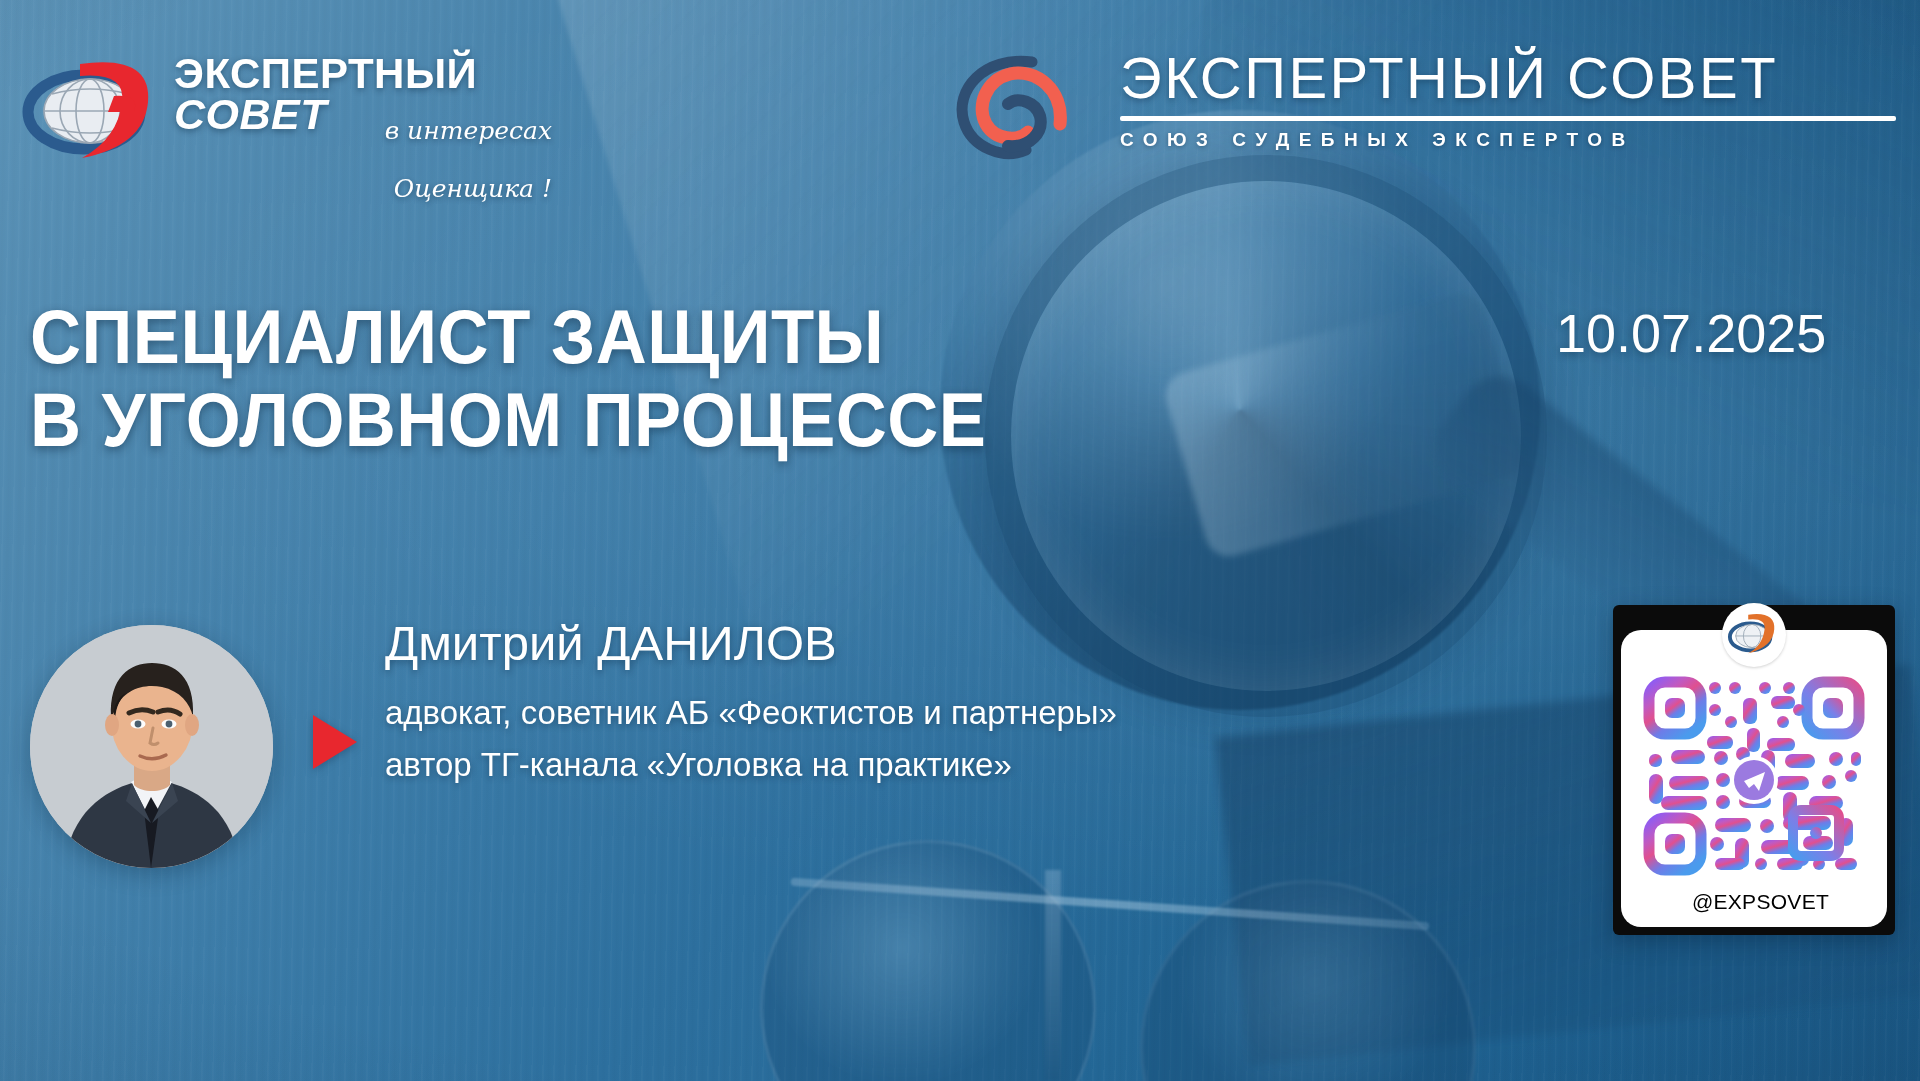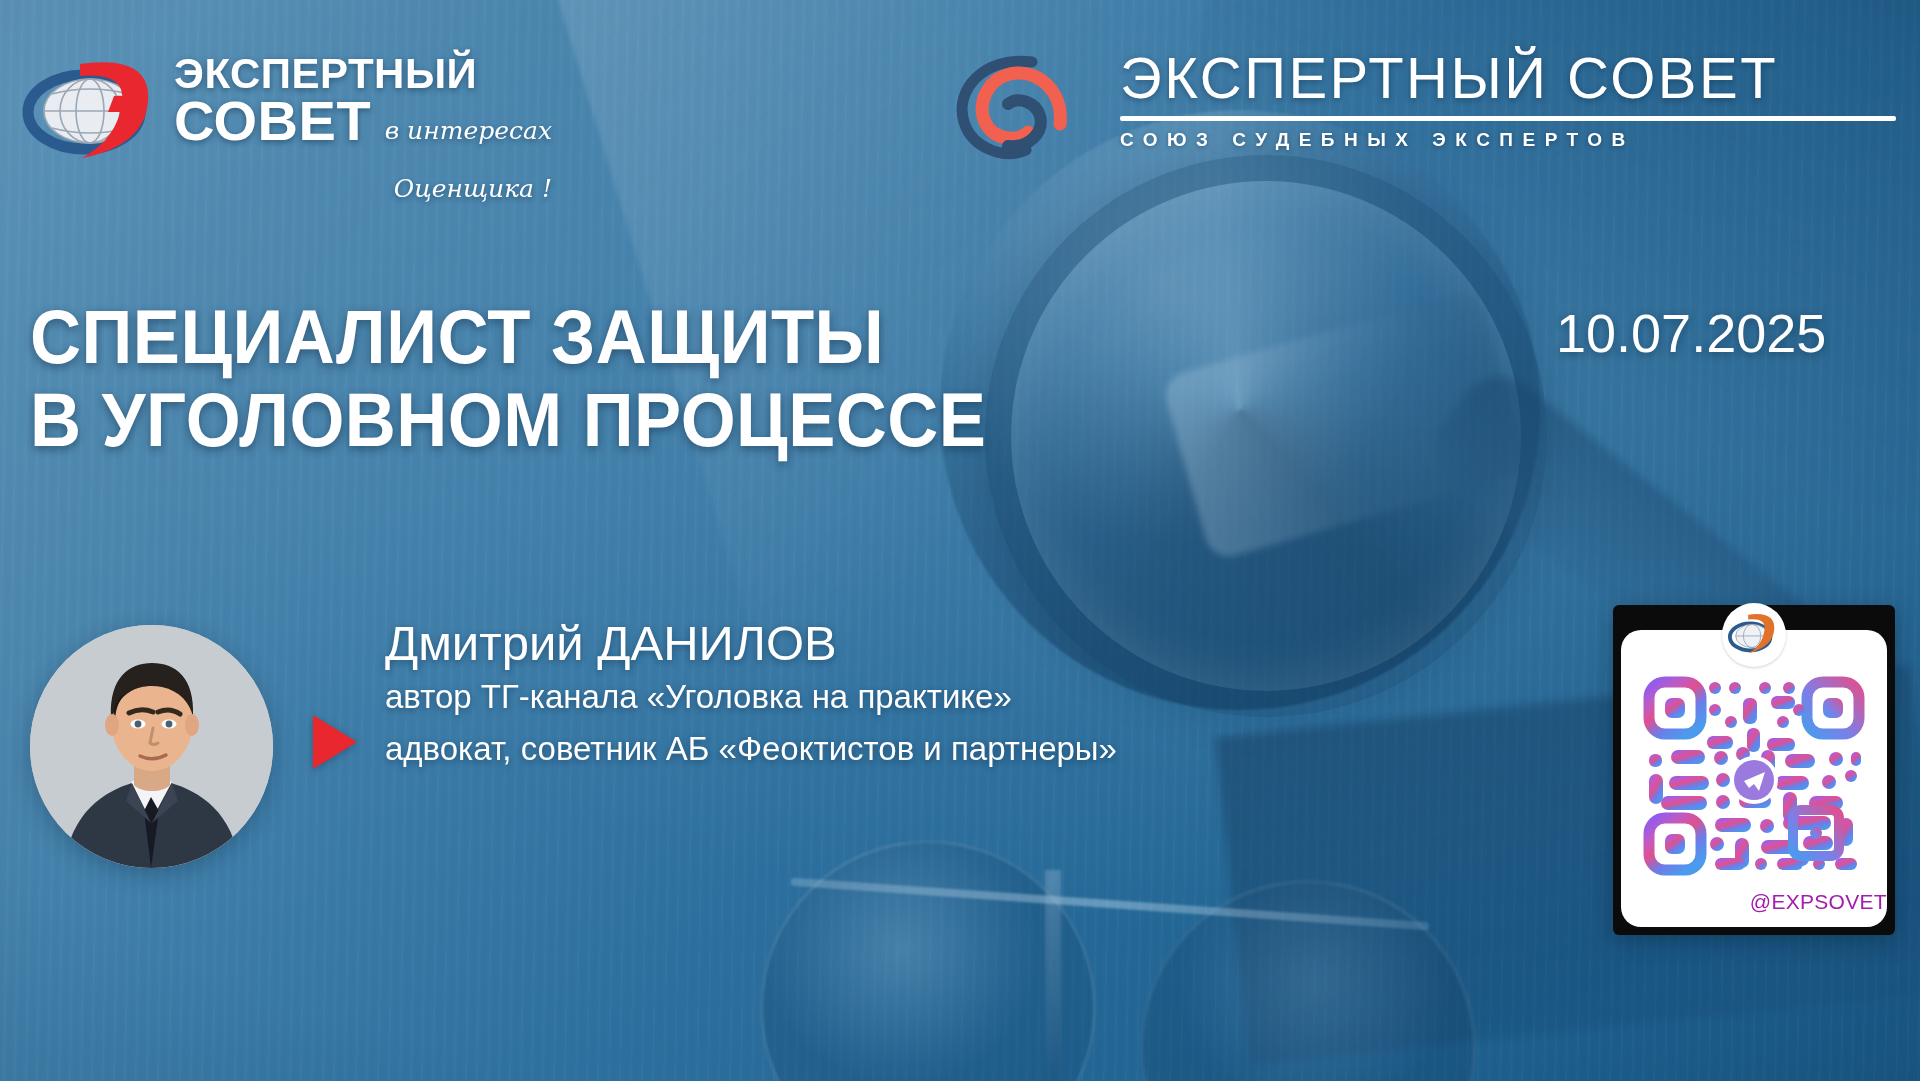--- a/index.html
+++ b/index.html
@@ -93,21 +93,21 @@
   
   .logo-left{position:absolute;left:22px;top:36px;width:520px;height:170px;}
   .logo-left .mark{position:absolute;left:0;top:14px;width:150px;height:118px;}
   .logo-left .words{position:absolute;left:152px;top:18px;}
   .brand-line1,.brand-line2{
     color:#ffffff;font-weight:bold;letter-spacing:.5px;line-height:.96;
     text-shadow:0 2px 6px rgba(5,30,55,.45);
     font-family:"Liberation Sans","DejaVu Sans",sans-serif;
   }
   .brand-line1{font-size:42px;}
-  .brand-line2{font-size:56px;}
+  .brand-line2{font-size:43px;font-style:italic;}
   .tagline{
     position:absolute;left:330px;top:78px;width:200px;
     color:#ffffff;font-family:"DejaVu Serif","Liberation Serif",serif;
     font-style:italic;font-size:25px;line-height:1.35;text-align:right;
     text-shadow:0 2px 5px rgba(5,30,55,.45);
   }
   .tagline .l2{display:block;margin-top:24px;}
 
   
   .logo-right{position:absolute;left:948px;top:46px;width:950px;height:120px;}
@@ -147,21 +147,21 @@
     overflow:hidden;background:#c6ccd2;box-shadow:0 6px 22px rgba(4,28,52,.28);
   }
   .avatar svg{display:block;width:243px;height:243px;}
   .play-triangle{
     position:absolute;left:283px;top:95px;width:0;height:0;
     border-left:44px solid #e8272e;border-top:27px solid transparent;border-bottom:27px solid transparent;
     filter:drop-shadow(0 2px 4px rgba(4,28,52,.3));
   }
   .speaker-text{position:absolute;left:355px;top:-3px;width:1010px;color:#ffffff;}
   .speaker-name{
-    font-size:49px;line-height:1.1;
+    font-size:49px;line-height:1.1;margin-bottom:16px;
     text-shadow:0 2px 7px rgba(4,28,52,.42);white-space:nowrap;
   }
   .speaker-role{
     font-size:33px;line-height:1.58;text-shadow:0 2px 6px rgba(4,28,52,.42);white-space:nowrap;
   }
 
   
   .qr-wrap{
     position:absolute;left:1613px;top:605px;width:282px;height:330px;
     background:#0b0b0b;border-radius:6px;
@@ -171,22 +171,22 @@
     position:absolute;left:8px;top:25px;width:266px;height:297px;
     background:#ffffff;border-radius:20px;overflow:visible;
   }
   .qr-badge{
     position:absolute;left:50%;top:-27px;margin-left:-32px;width:64px;height:64px;
     border-radius:50%;background:#fff;box-shadow:0 1px 3px rgba(0,0,0,.18);
     display:flex;align-items:center;justify-content:center;
   }
   .qr-matrix{position:absolute;left:22px;top:46px;width:222px;height:200px;}
   .qr-handle{
-    position:absolute;left:0;right:0;bottom:13px;text-align:right;
-    color:#a21caf;font-size:21px;letter-spacing:.3px;padding-left:13px;
+    position:absolute;left:0;right:0;bottom:13px;text-align:center;
+    color:#000000;font-size:21px;letter-spacing:.3px;padding-left:13px;
   }
 </style>
 </head>
 <body>
 
 <div id="poster">
 
   <div class="bg-layer">
     <div class="wood-grain"></div>
     <div class="sheen-a"></div>
@@ -286,22 +286,22 @@
         <ellipse cx="82" cy="100" rx="7" ry="11" fill="#e0a682"></ellipse>
         <ellipse cx="162" cy="100" rx="7" ry="11" fill="#e0a682"></ellipse>
 
         <path d="M102 158 L121 198 L96 176 Z" fill="#3a4452"></path>
         <path d="M142 158 L122 198 L148 176 Z" fill="#3a4452"></path>
       </svg>
     </div>
     <div class="play-triangle"></div>
     <div class="speaker-text">
       <div class="speaker-name">Дмитрий ДАНИЛОВ</div>
+      <div class="speaker-role">адвокат, советник АБ «Феоктистов и партнеры»</div>
       <div class="speaker-role">автор ТГ-канала «Уголовка на практике»</div>
-      <div class="speaker-role">адвокат, советник АБ «Феоктистов и партнеры»</div>
     </div>
   </div>
 
   <div class="qr-wrap">
     <div class="qr-card">
       <div class="qr-badge">
         <svg viewBox="0 0 56 56" width="54" height="54" xmlns="http://www.w3.org/2000/svg">
           <ellipse cx="24" cy="30" rx="21" ry="14" fill="none" stroke="#2b5b8e" stroke-width="4"></ellipse>
           <ellipse cx="26" cy="29" rx="17" ry="12" fill="#eef1f5"></ellipse>
           <g fill="none" stroke="#9aa7b4" stroke-width=".9">

